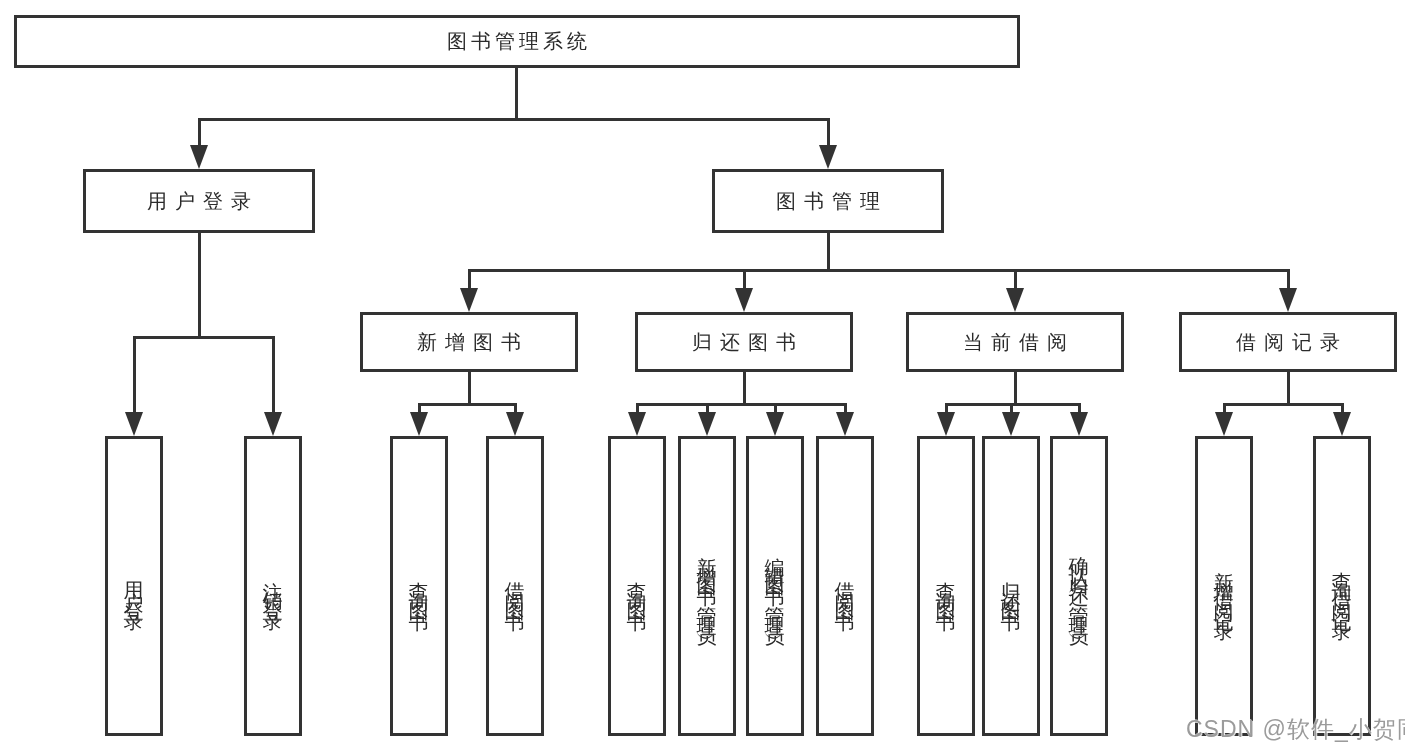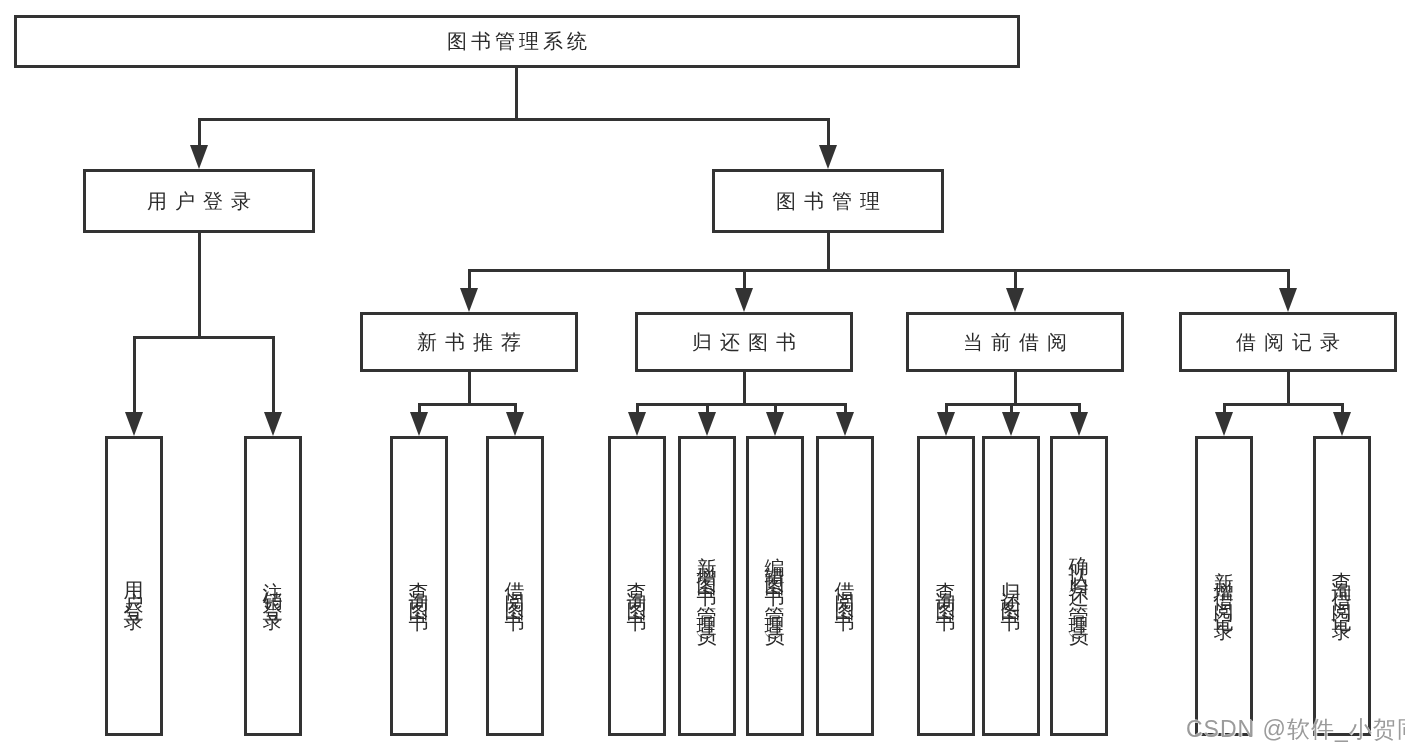--- a/index.html
+++ b/index.html
@@ -116,21 +116,21 @@
   </div>
 
   <div class="node h-node" style="left:83px;top:169px;width:232px;height:64px">
     <span class="lbl">用户登录</span>
   </div>
   <div class="node h-node" style="left:712px;top:169px;width:232px;height:64px">
     <span class="lbl">图书管理</span>
   </div>
 
   <div class="node h-node" style="left:360px;top:312px;width:218px;height:60px">
-    <span class="lbl">新书推荐</span>
+    <span class="lbl">新增图书</span>
   </div>
   <div class="node h-node" style="left:635px;top:312px;width:218px;height:60px">
     <span class="lbl">归还图书</span>
   </div>
   <div class="node h-node" style="left:1179px;top:312px;width:218px;height:60px">
     <span class="lbl">借阅记录</span>
   </div>
   <div class="node h-node" style="left:906px;top:312px;width:218px;height:60px">
     <span class="lbl">当前借阅</span>
   </div>

